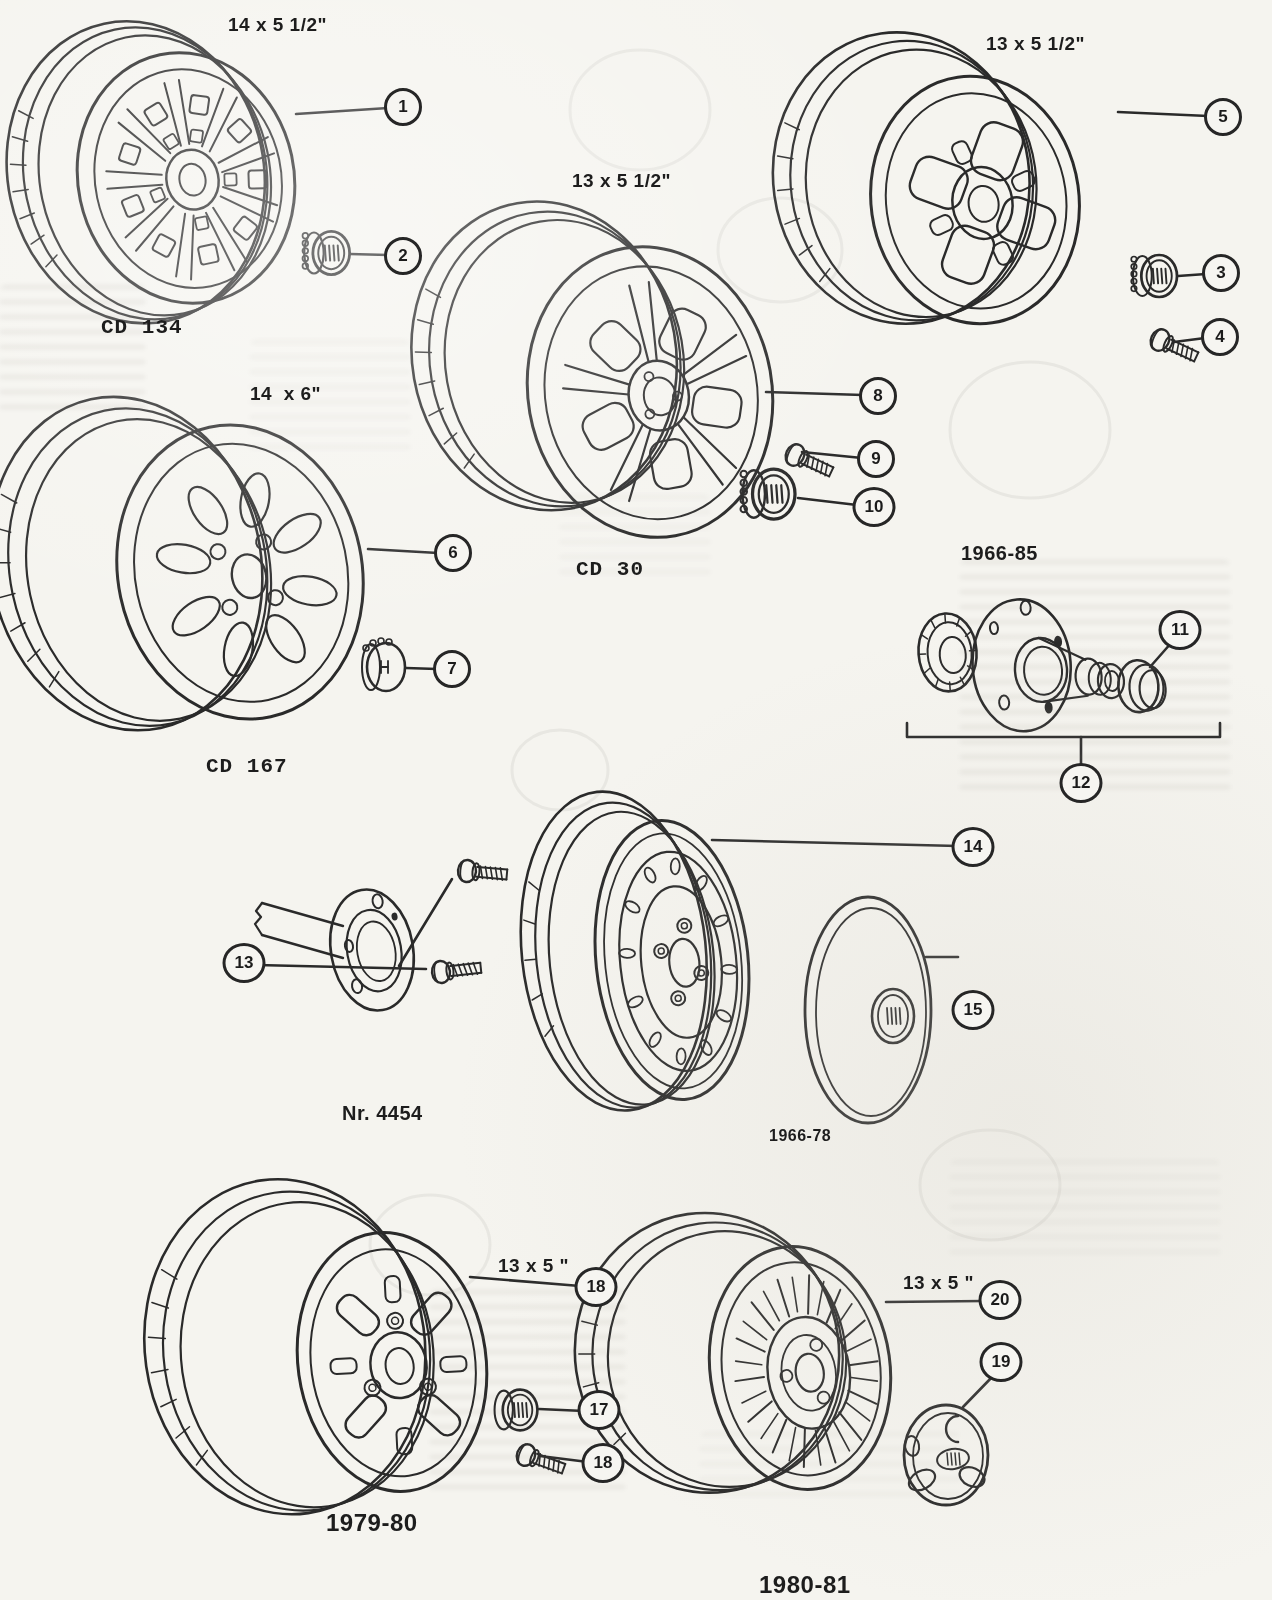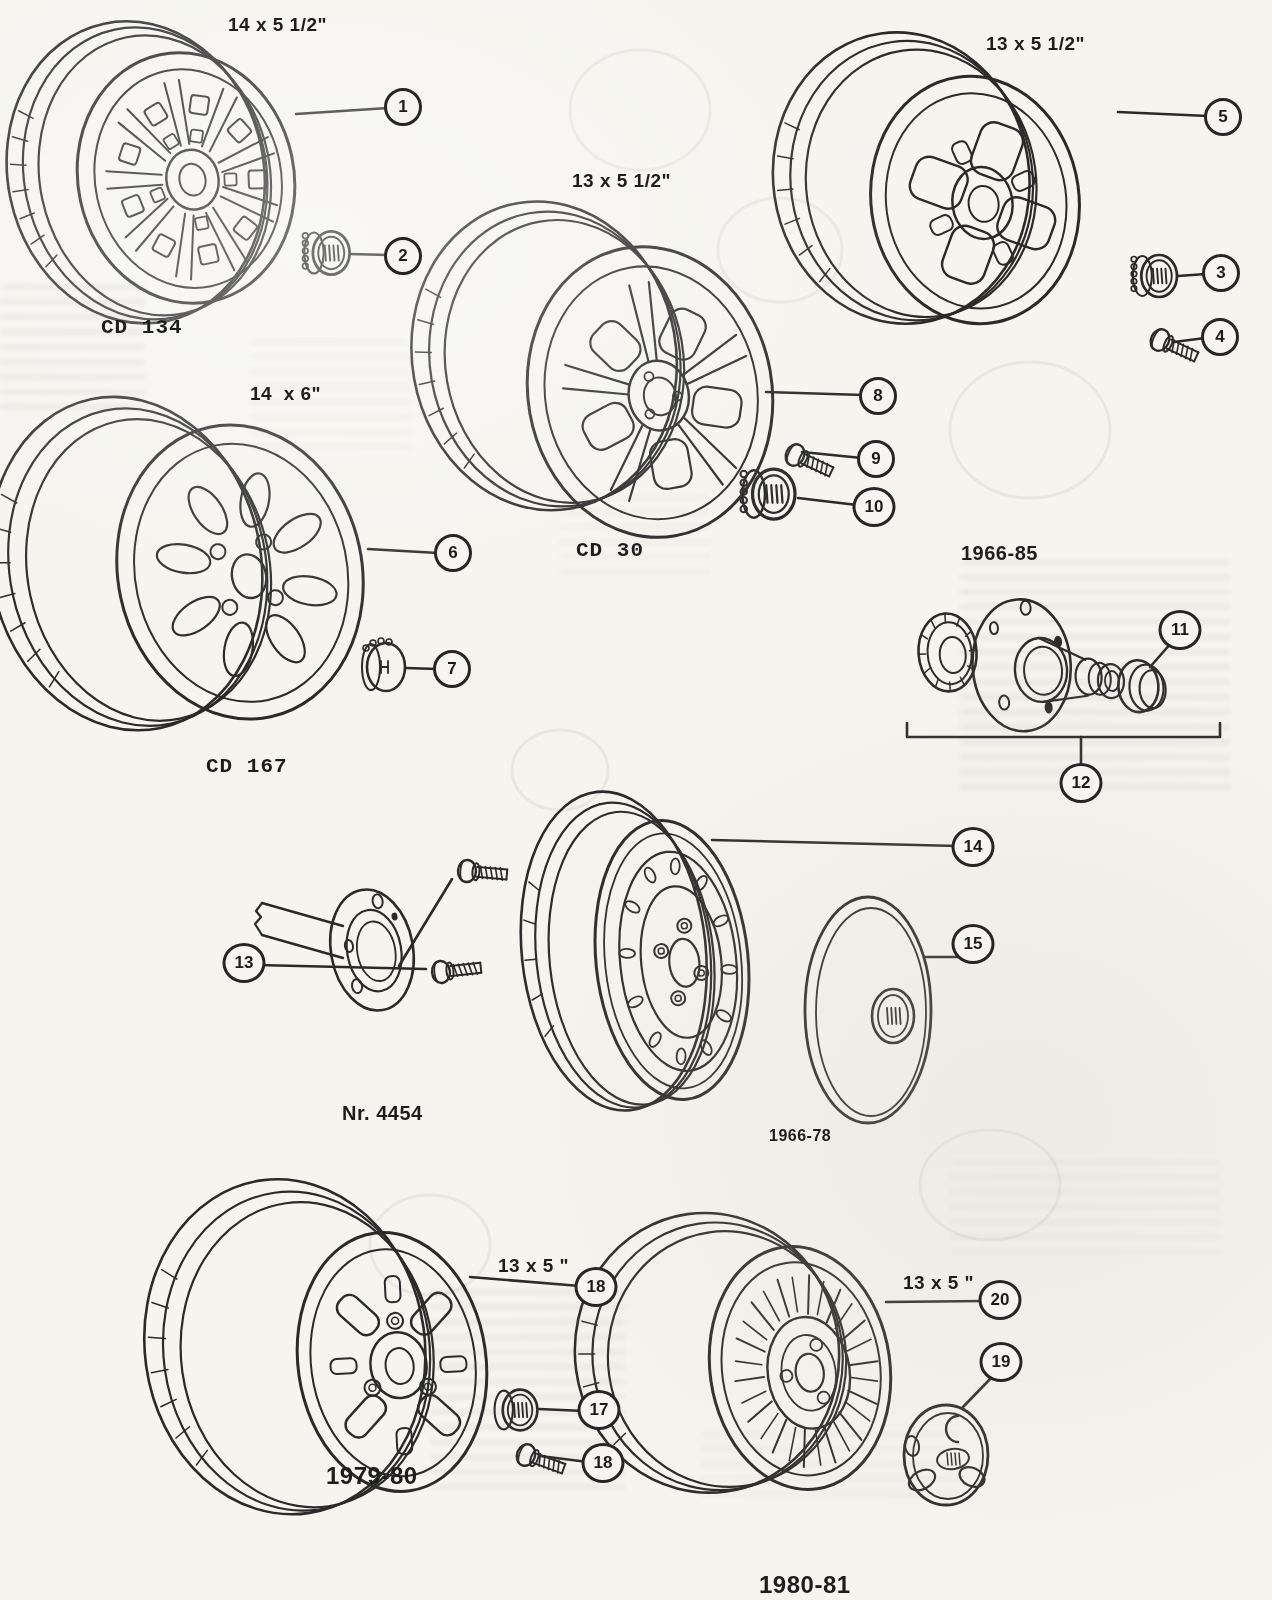--- a/index.html
+++ b/index.html
@@ -509,44 +509,44 @@
         <line x1="886" y1="1302" x2="984" y2="1301" stroke="#2a2a2a" stroke-width="2.6" stroke-linecap="round"></line>
         <path d="M907,723 L907,737 L1220,737 L1220,723" fill="none" stroke="#2a2a2a" stroke-width="2.6" stroke-linecap="round" stroke-linejoin="round"></path>
         <line x1="1081" y1="737" x2="1081" y2="766" stroke="#2a2a2a" stroke-width="2.6" stroke-linecap="round"></line>
       </g>
     </svg>
 
   <div class="lbl size" style="left:228px;top:14px">14 x 5 1/2"</div>
   <div class="lbl code" style="left:101px;top:316px">CD 134</div>
   <div class="lbl size" style="left:986px;top:33px">13 x 5 1/2"</div>
   <div class="lbl size" style="left:572px;top:170px">13 x 5 1/2"</div>
-  <div class="lbl code" style="left:576px;top:539px">CD 30</div>
+  <div class="lbl code" style="left:576px;top:558px">CD 30</div>
   <div class="lbl size" style="left:250px;top:383px">14  x 6"</div>
   <div class="lbl code" style="left:206px;top:755px">CD 167</div>
   <div class="lbl yr" style="left:961px;top:542px">1966-85</div>
   <div class="lbl yr" style="left:342px;top:1102px">Nr. 4454</div>
   <div class="lbl yr2" style="left:769px;top:1127px">1966-78</div>
   <div class="lbl size" style="left:498px;top:1255px">13 x 5 "</div>
-  <div class="lbl yrb" style="left:326px;top:1462px">1979-80</div>
+  <div class="lbl yrb" style="left:326px;top:1509px">1979-80</div>
   <div class="lbl size" style="left:903px;top:1272px">13 x 5 "</div>
   <div class="lbl yrb" style="left:759px;top:1571px">1980-81</div>
 
   <div class="co" style="left:403px;top:107px">1</div>
   <div class="co" style="left:403px;top:256px">2</div>
   <div class="co" style="left:1221px;top:273px">3</div>
   <div class="co" style="left:1220px;top:337px">4</div>
   <div class="co" style="left:1223px;top:117px">5</div>
   <div class="co" style="left:453px;top:553px">6</div>
   <div class="co" style="left:452px;top:669px">7</div>
   <div class="co" style="left:878px;top:396px">8</div>
   <div class="co" style="left:876px;top:459px">9</div>
   <div class="co w" style="left:874px;top:507px">10</div>
   <div class="co w" style="left:1180px;top:630px">11</div>
   <div class="co w" style="left:1081px;top:783px">12</div>
   <div class="co w" style="left:244px;top:963px">13</div>
   <div class="co w" style="left:973px;top:847px">14</div>
-  <div class="co w" style="left:973px;top:944px">15</div>
+  <div class="co w" style="left:973px;top:1010px">15</div>
   <div class="co w" style="left:596px;top:1287px">18</div>
   <div class="co w" style="left:599px;top:1410px">17</div>
   <div class="co w" style="left:603px;top:1463px">18</div>
   <div class="co w" style="left:1001px;top:1362px">19</div>
   <div class="co w" style="left:1000px;top:1300px">20</div>
 </div>
 
 </body></html>

